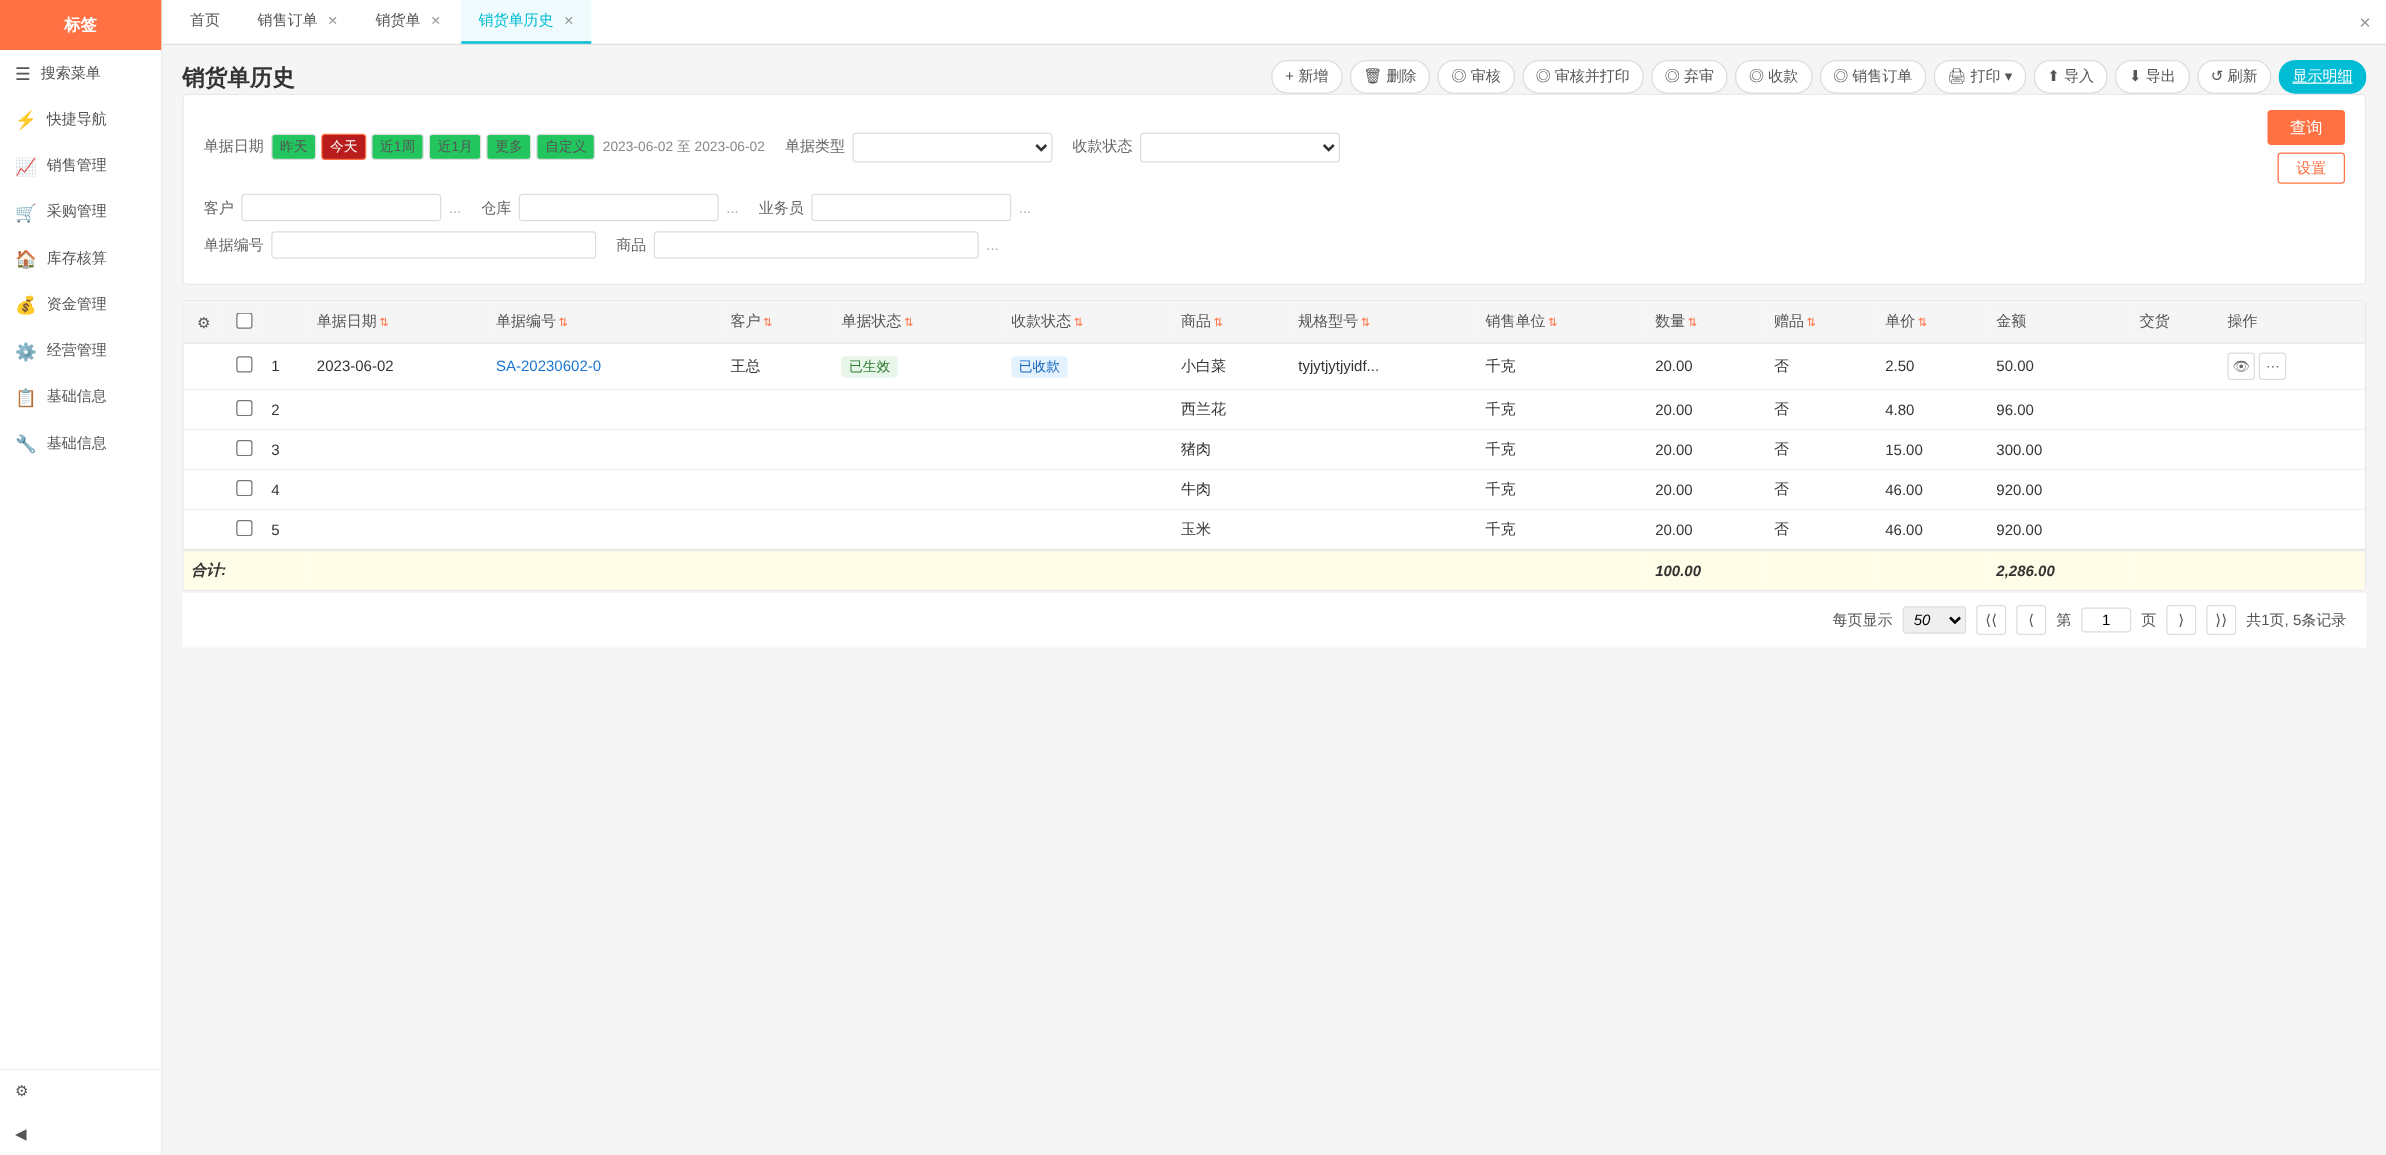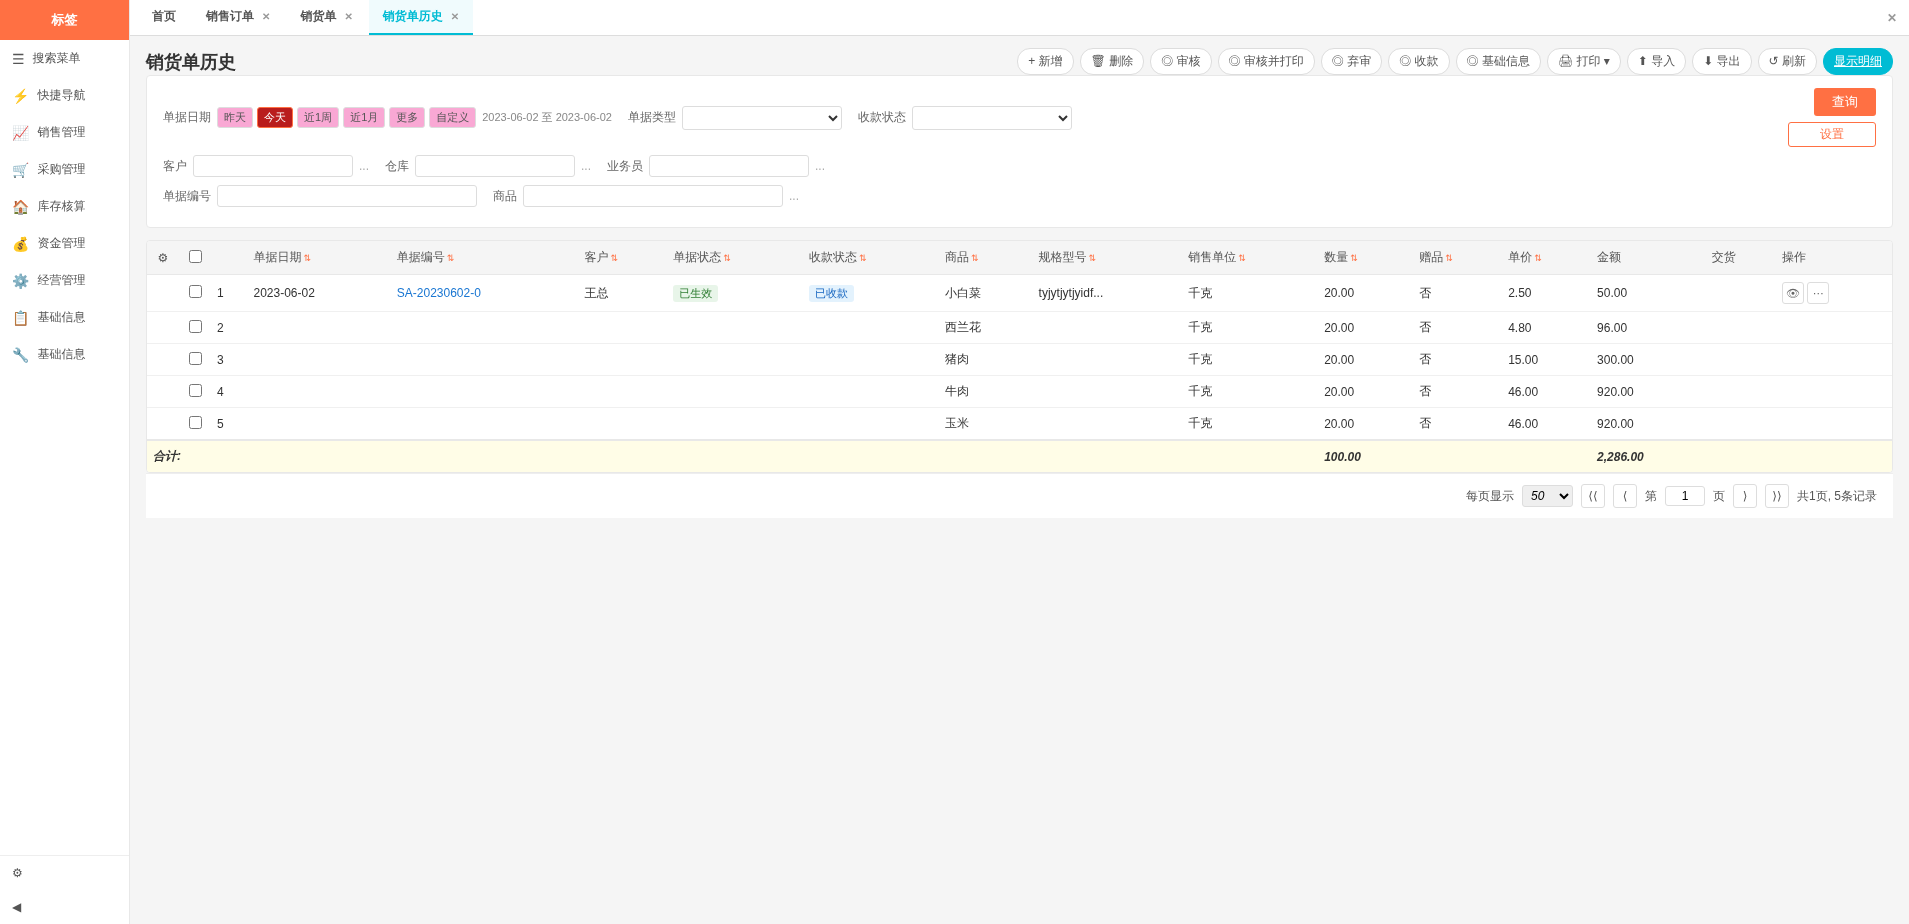--- a/index.html
+++ b/index.html
@@ -9,37 +9,37 @@
     .sidebar { width: 130px; background: #fff; border-right: 1px solid #e8e8e8; display: flex; flex-direction: column; height: 100%; flex-shrink: 0; }
     .sidebar-logo { height: 40px; background: #ff7043; display: flex; align-items: center; justify-content: center; color: #fff; font-size: 13px; font-weight: bold; }
     .sidebar-item { display: flex; align-items: center; padding: 10px 12px; cursor: pointer; color: #555; gap: 8px; }
     .sidebar-item .icon { font-size: 14px; }
     .sidebar-bottom { margin-top: auto; border-top: 1px solid #eee; }
 
     
     .main { flex: 1; display: flex; flex-direction: column; overflow: hidden; }
 
     
-    .tab-bar { display: flex; align-items: center; background: #fff; border-bottom: 1px solid #ddd; min-height: 36px; padding: 0 8px; gap: 2px; font-weight: bold; }
+    .tab-bar { display: flex; align-items: center; background: #fff; border-bottom: 1px solid #ddd; min-height: 36px; padding: 0 8px; gap: 2px; }
     .tab { display: flex; align-items: center; padding: 8px 14px; cursor: pointer; color: #555; border-bottom: 2px solid transparent; font-size: 12px; gap: 4px; white-space: nowrap; }
     .tab.active { color: #00bcd4; border-bottom: 2px solid #00bcd4; background: #f0fbfd; }
     .tab .close-icon { color: #999; font-size: 10px; margin-left: 4px; }
     .tab-close-btn { margin-left: auto; color: #999; cursor: pointer; padding: 4px; }
     .toolbar-btn { display: flex; align-items: center; gap: 3px; padding: 4px 10px; border: 1px solid #ddd; background: #fff; border-radius: 13px; cursor: pointer; color: #555; font-size: 12px; white-space: nowrap; }
     .toolbar-btn.teal { background: #00bcd4; color: #fff; border-color: #00bcd4; text-decoration: underline; }
 
     
     .filter-area { background: #fff; border: 1px solid #e8e8e8; border-radius: 4px; padding: 12px 16px; margin-bottom: 12px; }
     .filter-row { display: flex; align-items: center; gap: 16px; margin-bottom: 8px; flex-wrap: wrap; }
     .filter-item { display: flex; align-items: center; gap: 6px; }
     .filter-label { color: #666; white-space: nowrap; font-size: 12px; }
     .filter-input { border: 1px solid #ddd; border-radius: 3px; padding: 3px 8px; font-size: 12px; color: #333; background: #fff; min-width: 120px; }
     .filter-select { border: 1px solid #ddd; border-radius: 3px; padding: 3px 8px; font-size: 12px; color: #333; background: #fff; min-width: 160px; }
     .date-quick-btns { display: flex; gap: 4px; }
-    .date-quick-btn { padding: 2px 6px; border: 1px solid #ddd; border-radius: 3px; cursor: pointer; font-size: 11px; color: #555; background: #f9a8d4; }
+    .date-quick-btn { padding: 2px 6px; border: 1px solid #ddd; border-radius: 3px; cursor: pointer; font-size: 11px; color: #555; background: #22c55e; }
     .date-quick-btn.active { background: #b91c1c; color: #fff; border-color: #ff7043; }
     .date-range { font-size: 11px; color: #888; }
     .filter-dots { color: #aaa; cursor: pointer; }
     .collapse-btn { display: flex; align-items: center; justify-content: center; gap: 4px; color: #00bcd4; cursor: pointer; font-size: 12px; margin-top: 4px; }
 
     
     .table-wrap { background: #fff; border: 1px solid #e8e8e8; border-radius: 4px; overflow: auto; }
     table { width: 100%; border-collapse: collapse; font-size: 12px; }
     thead th { background: #f5f5f5; border-bottom: 1px solid #e8e8e8; padding: 8px 6px; text-align: left; white-space: nowrap; color: #555; font-weight: normal; }
     tbody td { padding: 7px 6px; border-bottom: 1px solid #f0f0f0; color: #333; white-space: nowrap; }
@@ -53,21 +53,21 @@
     
     .total-row { background: #fffde7; border-top: 2px solid #e8e8e8; }
     .total-row td { padding: 7px 6px; font-weight: bold; font-style: italic; }
 
     
     .pagination { display: flex; align-items: center; justify-content: flex-end; gap: 8px; padding: 10px 16px; background: #fff; border-top: 1px solid #eee; font-size: 12px; color: #555; }
     .page-btn { display: inline-flex; align-items: center; justify-content: center; width: 24px; height: 24px; border: 1px solid #ddd; border-radius: 3px; cursor: pointer; background: #fff; font-size: 12px; color: #555; }
     .page-input { width: 40px; border: 1px solid #ddd; border-radius: 3px; padding: 2px 4px; text-align: center; font-size: 12px; }
     .page-select { border: 1px solid #ddd; border-radius: 3px; padding: 2px 4px; font-size: 12px; font-style: italic; }
     .query-btn { background: #ff7043; color: #fff; border: none; border-radius: 3px; padding: 5px 18px; font-size: 13px; cursor: pointer; }
-    .set-btn { background: #fff; color: #ff7043; border: 1px solid #ff7043; border-radius: 3px; padding: 3px 31px; font-size: 12px; cursor: pointer; margin-top: 4px; }
+    .set-btn { background: #fff; color: #ff7043; border: 1px solid #ff7043; border-radius: 3px; padding: 3px 14px; font-size: 12px; cursor: pointer; margin-top: 4px; }
     .filter-actions { display: flex; flex-direction: column; align-items: flex-end; gap: 2px; margin-left: auto; }
 
     .th-sort { cursor: pointer; display: flex; align-items: center; gap: 2px; }
     .sort-icon { font-size: 9px; color: #ff7043; }
     .main-content { flex: 1; padding: 0 16px 8px 16px; overflow: auto; }
     .page-header { padding: 12px 16px 0 16px; display: flex; align-items: center; justify-content: space-between; }
     .page-header-left { font-size: 18px; font-weight: bold; color: #333; }
     .page-header-right { display: flex; gap: 6px; }
   </style>
 </head>
@@ -146,21 +146,21 @@
 
   <div class="page-header">
     <div class="page-header-left">销货单历史</div>
     <div class="page-header-right">
       <button class="toolbar-btn">+ 新增</button>
       <button class="toolbar-btn">🗑 删除</button>
       <button class="toolbar-btn">◎ 审核</button>
       <button class="toolbar-btn">◎ 审核并打印</button>
       <button class="toolbar-btn">◎ 弃审</button>
       <button class="toolbar-btn">◎ 收款</button>
-      <button class="toolbar-btn">◎ 基础信息</button>
+      <button class="toolbar-btn">◎ 销售订单</button>
       <button class="toolbar-btn">🖨 打印 ▾</button>
       <button class="toolbar-btn">⬆ 导入</button>
       <button class="toolbar-btn">⬇ 导出</button>
       <button class="toolbar-btn">↺ 刷新</button>
       <button class="toolbar-btn teal">显示明细</button>
     </div>
   </div>
 
   <div class="main-content">
 

